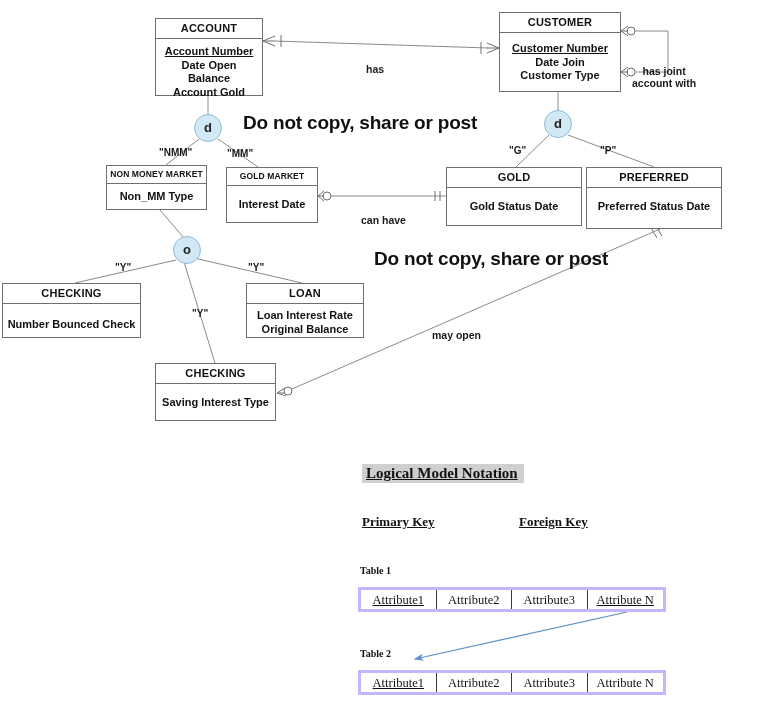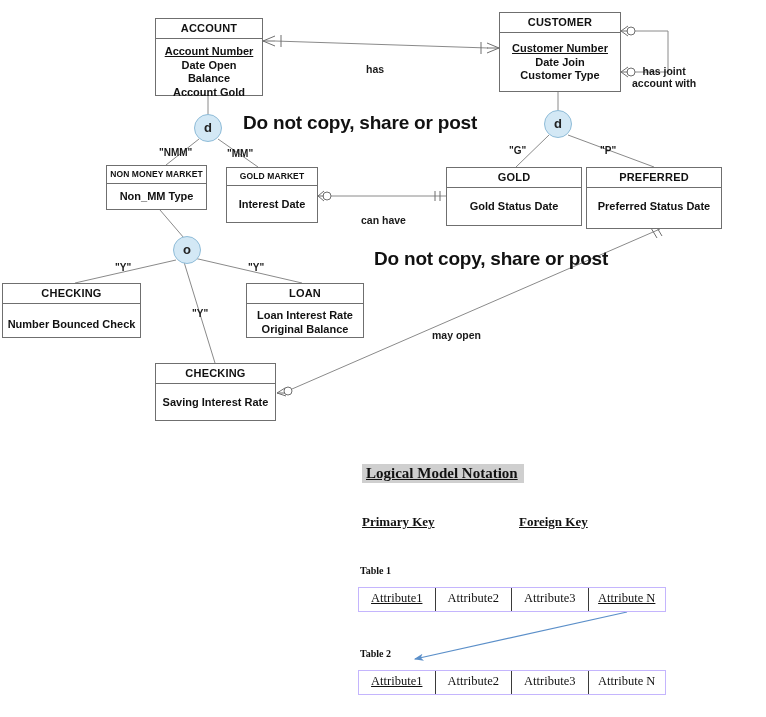--- a/index.html
+++ b/index.html
@@ -108,21 +108,21 @@
   .lm-tname{
     position:absolute;
     font-family:"Liberation Serif", serif;
     font-size:10px;font-weight:bold;
     white-space:nowrap;
     z-index:3;
   }
   .lm-table{
     position:absolute;
     display:flex;
-    border:1px solid #c4b5fd;
+    border:3px solid #c4b5fd;
     box-sizing:border-box;
     background:#fff;
     z-index:3;
   }
   .lm-table .cell{
     font-family:"Liberation Serif", serif;
     font-size:12.5px;
     color:#111;
     text-align:center;
     padding:3px 0 3px 0;
@@ -257,21 +257,21 @@
     <div class="ename">LOAN</div>
     <div class="attrs" style="padding-top:5px;">
       <div>Loan Interest Rate</div>
       <div>Original Balance</div>
     </div>
   </div>
 
   <div class="entity" style="left:155px;top:363px;width:121px;height:58px;">
     <div class="ename">CHECKING</div>
     <div class="attrs" style="padding-top:12px;">
-      <div>Saving Interest Rate</div>
+      <div>Saving Interest Type</div>
     </div>
   </div>
 
   <div class="disc" style="left:194px;top:114px;">d</div>
   <div class="disc" style="left:544px;top:110px;">d</div>
   <div class="disc" style="left:173px;top:236px;">o</div>
 
   <div class="disc-label" style="left:159px;top:147px;">"NMM"</div>
   <div class="disc-label" style="left:227px;top:148px;">"MM"</div>
   <div class="disc-label" style="left:509px;top:145px;">"G"</div>

